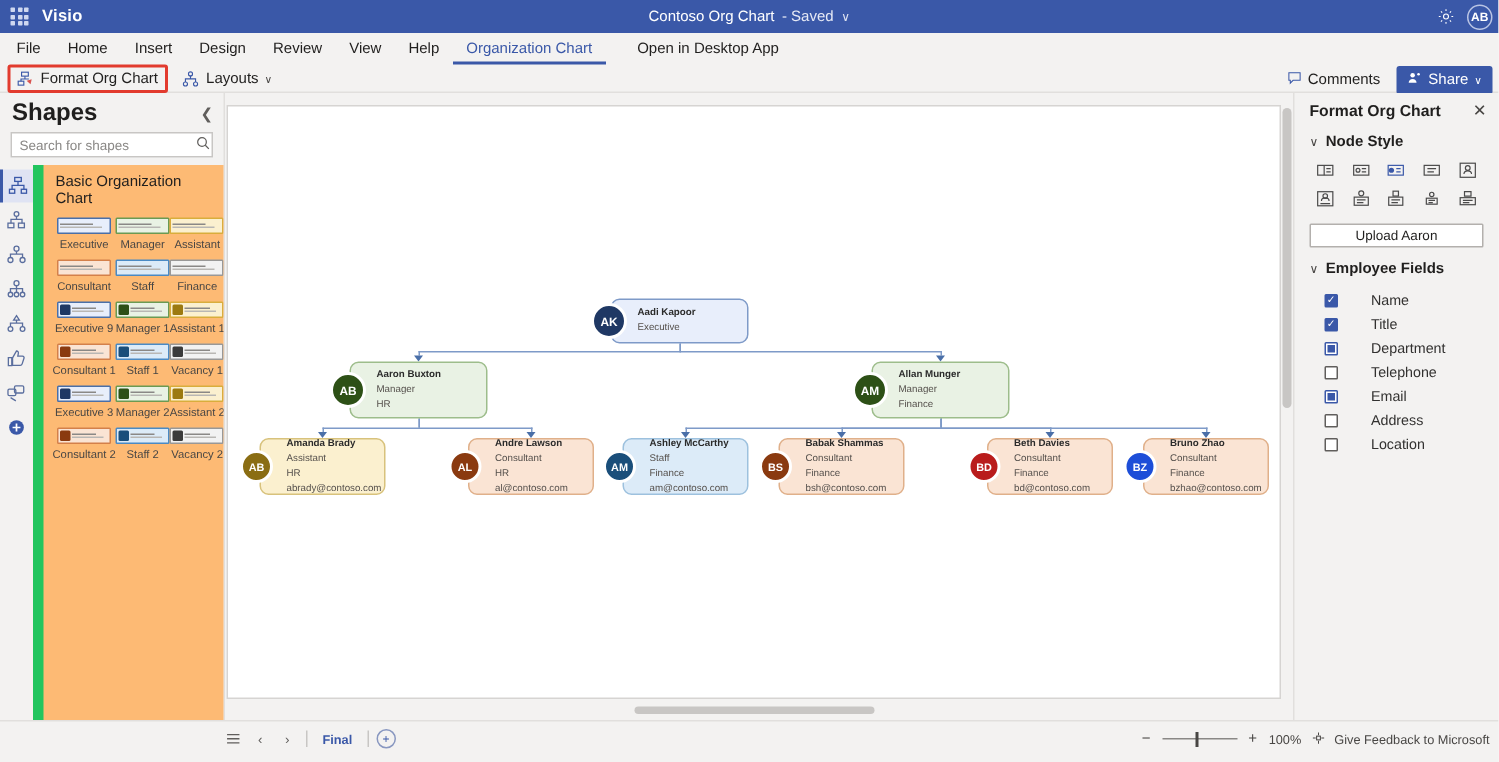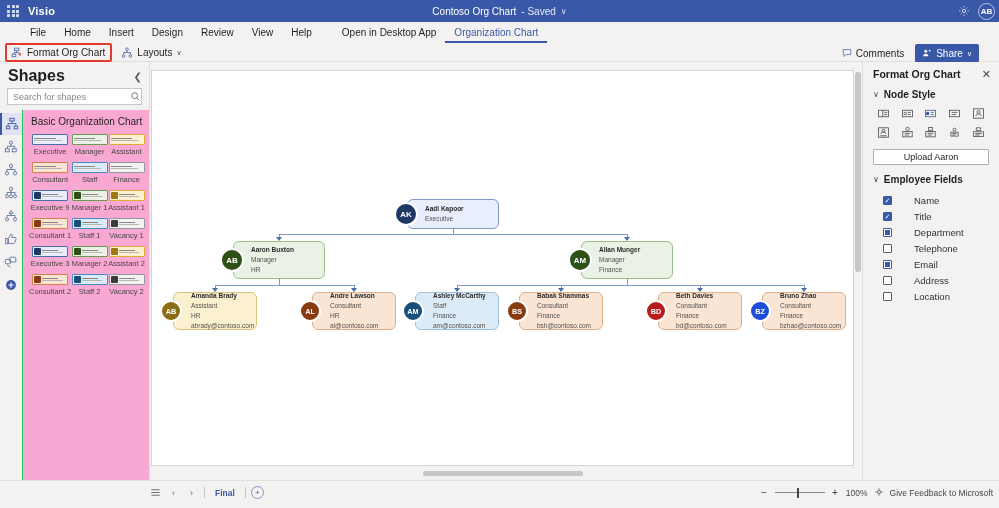--- a/index.html
+++ b/index.html
@@ -36,35 +36,35 @@
     background: #3a58a8; border: 1px solid #b9c4e4;
     color: #ffffff; font-size: 8px; font-weight: bold;
     display: flex; align-items: center; justify-content: center; cursor: pointer;
   }
 
   
   .ribbon {
     position: absolute; top: 22px; left: 0; width: 999px; height: 40px;
     background: #f3f2f1; border-bottom: 1px solid #e1dfdd;
   }
-  .tabs { display: flex; height: 21px; padding-left: 21px; }
+  .tabs { display: flex; height: 21px; padding-left: 2px; }
   .tab {
     font-size: 10px; color: #201f1e; padding: 0 9px; line-height: 21px;
     height: 21px; cursor: pointer; white-space: nowrap;
   }
   .tab.active { color: #3a58a8; border-bottom: 2px solid #3a58a8; font-weight: normal; }
   .tab.plain { color: #201f1e; }
   .ribbon-body { display: flex; align-items: center; height: 19px; padding-left: 5px; gap: 4px; }
   .cmd {
     display: flex; align-items: center; gap: 4px;
     font-size: 10px; color: #201f1e; padding: 1px 6px 1px 4px; height: 18px; cursor: pointer;
   }
   .cmd.boxed { border: 2px solid #e23b2e; border-radius: 2px; padding: 0px 5px 0px 3px; height: 19px; }
   .cmd-ic { width: 13px; height: 13px; display: flex; align-items: center; justify-content: center; }
-  .rb-right { position: absolute; right: 20px; top: 22px; display: flex; align-items: center; gap: 4px; }
+  .rb-right { position: absolute; right: 4px; top: 22px; display: flex; align-items: center; gap: 4px; }
   .comments-btn {
     display: flex; align-items: center; gap: 4px; font-size: 10px; color: #201f1e;
     padding: 2px 7px; height: 19px; border-radius: 2px; cursor: pointer;
   }
   .share-btn {
     display: flex; align-items: center; gap: 4px; font-size: 10px; color: #ffffff;
     background: #3a58a8; padding: 2px 7px; height: 19px; border-radius: 2px; cursor: pointer;
   }
 
   
@@ -89,21 +89,21 @@
   }
   .search-box input::placeholder { color: #8a8886; }
   .shapes-body { display: flex; height: 370px; }
   .icon-rail { width: 22px; background: #f3f2f1; padding-top: 3px; }
   .rail-ic {
     width: 22px; height: 22px; display: flex; align-items: center; justify-content: center;
     cursor: pointer; margin-bottom: 1px;
   }
   .rail-ic.sel { background: #dfe3f3; border-left: 2px solid #3a58a8; }
   .stencil {
-    flex: 1; background: #f9a8d4; border-left: 1px solid #22c55e;
+    flex: 1; background: #fdba74; border-left: 7px solid #22c55e;
     padding: 6px 4px 0 6px; overflow: hidden;
   }
   .stencil-title { font-size: 10px; color: #201f1e; margin-bottom: 7px; padding-left: 2px; }
   .shape-grid { display: grid; grid-template-columns: repeat(3, 1fr); row-gap: 1px; }
   .shape-cell { display: flex; flex-direction: column; align-items: center; cursor: pointer; }
   .shape-thumb {
     width: 36px; height: 11px; border-radius: 1px;
     display: flex; align-items: center; padding: 1px;
   }
   .thumb-badge { width: 7px; height: 7px; border-radius: 1px; flex: none; margin-right: 1px; }
@@ -247,22 +247,22 @@
 
   <div class="ribbon">
     <div class="tabs">
       <div class="tab">File</div>
       <div class="tab">Home</div>
       <div class="tab">Insert</div>
       <div class="tab">Design</div>
       <div class="tab">Review</div>
       <div class="tab">View</div>
       <div class="tab">Help</div>
+      <div class="tab active">Organization Chart</div>
       <div class="tab plain" style="margin-left:12px">Open in Desktop App</div>
-      <div class="tab active">Organization Chart</div>
     </div>
 
     <div class="ribbon-body">
       <div class="cmd boxed">
         <span class="cmd-ic">
           <svg width="12" height="12" viewBox="0 0 16 16">
               <g fill="none" stroke="#3a58a8" stroke-width="1">
                 <rect x="4.5" y="1.5" width="6" height="3.5"></rect>
                 <rect x="1.5" y="9.5" width="5" height="3.5"></rect>
                 <path d="M7.5 5v2.5M4 9.5V7.5h7"></path>

